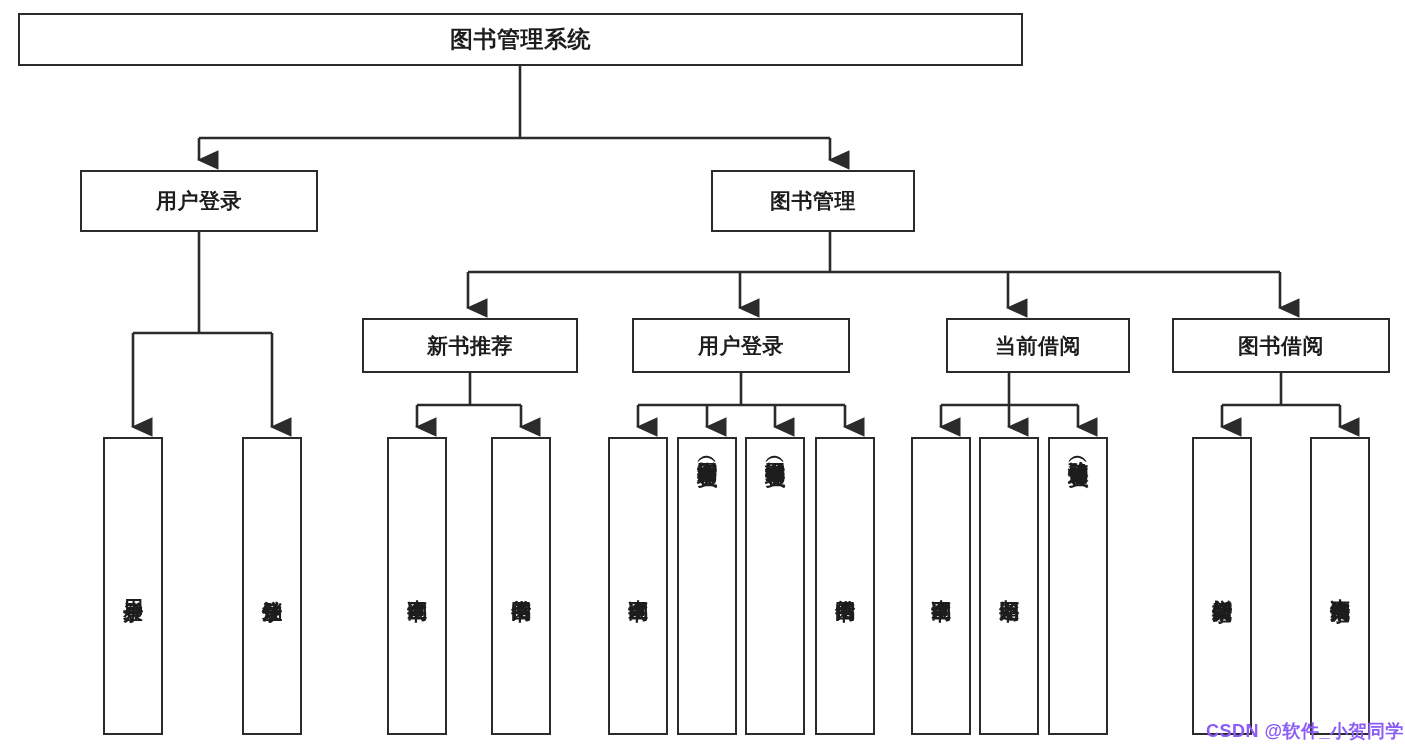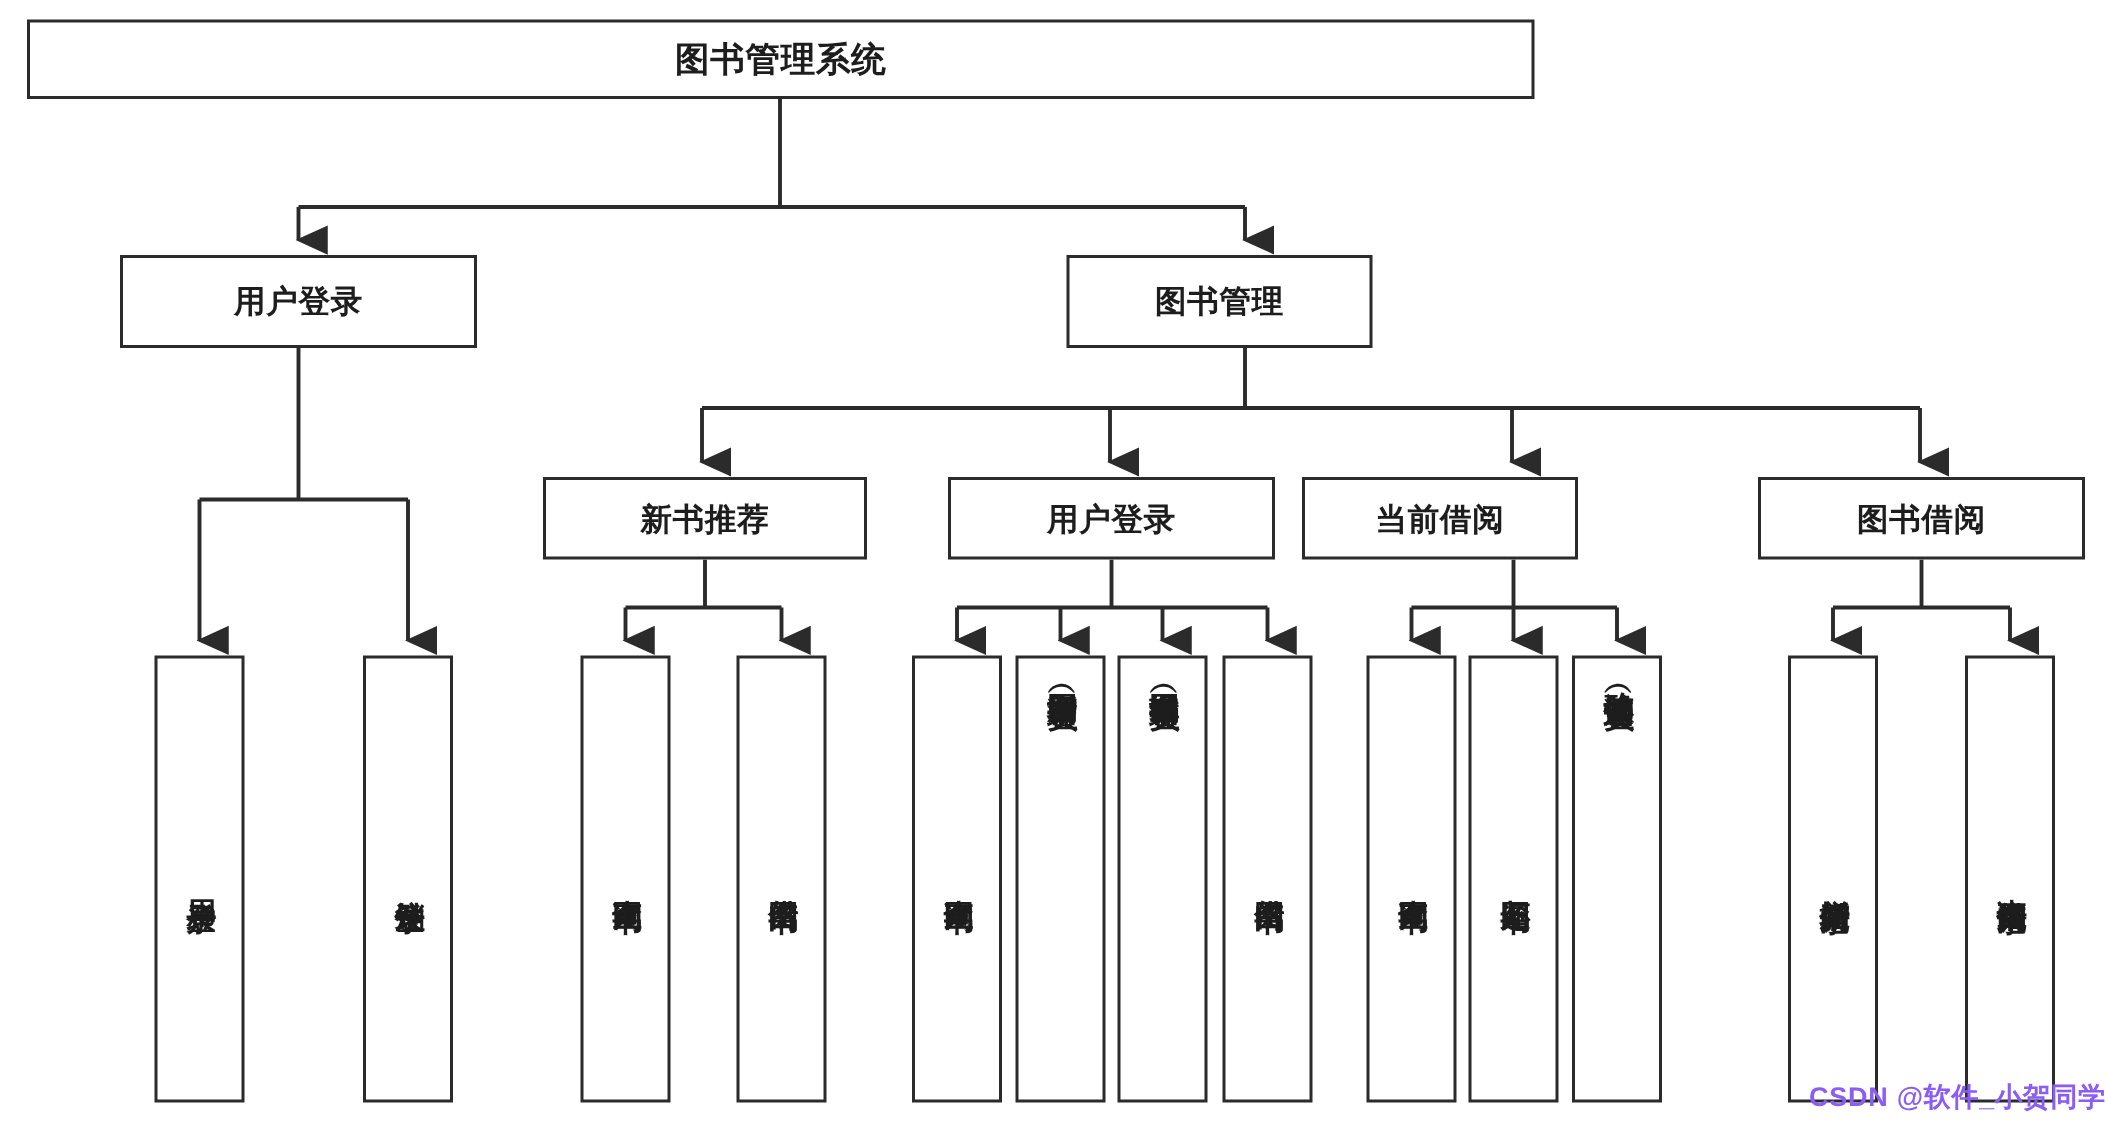--- a/index.html
+++ b/index.html
@@ -55,21 +55,21 @@
   }
   .node.lvl2.n-user-login { left: 80px; width: 238px; }
   .node.lvl2.n-book-manage { left: 711px; width: 204px; }
   .node.lvl3 {
     top: 318px;
     height: 55px;
     font-size: 21px;
   }
   .node.lvl3.n-new-book    { left: 362px; width: 216px; }
   .node.lvl3.n-borrow      { left: 632px; width: 218px; }
-  .node.lvl3.n-current     { left: 868px; width: 184px; align-items: center; }
+  .node.lvl3.n-current     { left: 946px; width: 184px; align-items: center; }
   .node.lvl3.n-record      { left: 1172px; width: 218px; }
   .node.leaf {
     top: 437px;
     height: 298px;
     width: 60px;
     font-size: 20px;
     align-items: flex-start;
     padding-top: 6px;
   }
   .node.leaf .node-label {

